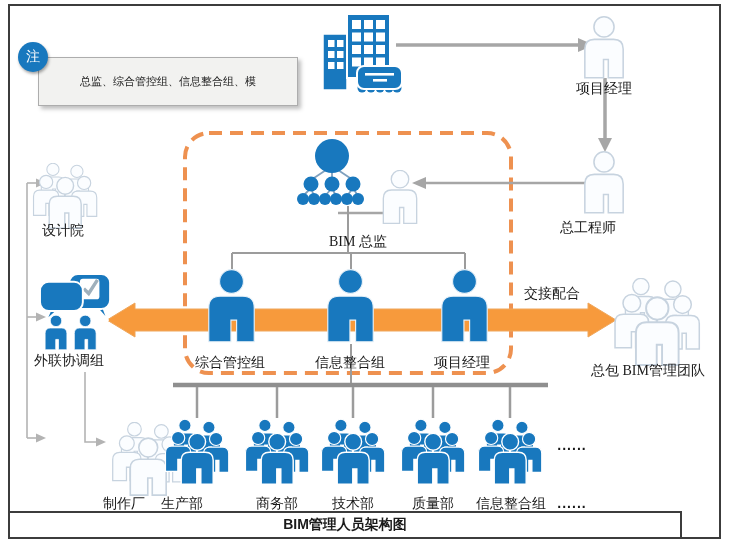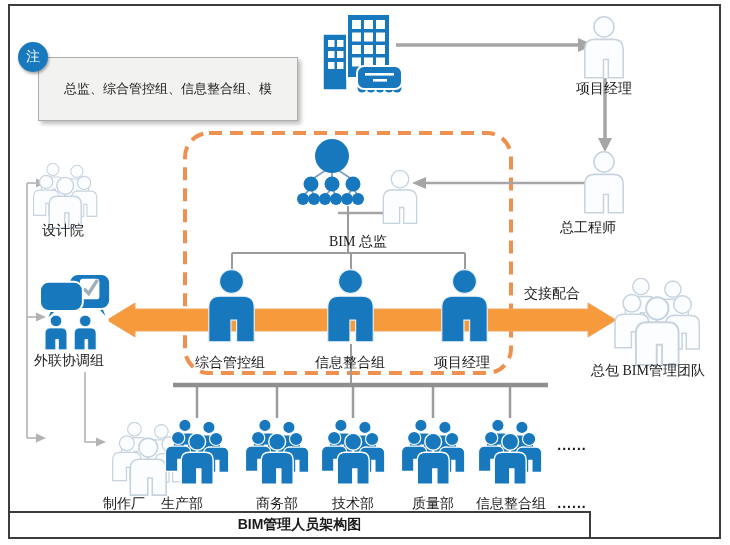--- a/index.html
+++ b/index.html
@@ -2,37 +2,37 @@
 <html><head>
 <meta charset="utf-8">
 <style>
   html,body{margin:0;padding:0;background:#fff;}
   #canvas{
     position:relative;width:730px;height:545px;background:#fff;overflow:hidden;
     font-family:"Liberation Serif","DejaVu Serif",serif;color:#1a1a1a;
   }
   .frame{position:absolute;left:8px;top:4px;width:713px;height:535px;
     border:2px solid #3c3c3c;box-sizing:border-box;}
-  .titlebar{position:absolute;left:8px;top:511px;width:583px;height:28px;
+  .titlebar{position:absolute;left:8px;top:511px;width:674px;height:28px;
     border:2px solid #3c3c3c;box-sizing:border-box;background:#fff;
     display:flex;align-items:center;justify-content:center;
     font-family:"Liberation Sans","DejaVu Sans",sans-serif;
     font-weight:bold;font-size:14px;}
   svg.layer{position:absolute;left:0;top:0;width:730px;height:545px;}
   .lbl{position:absolute;transform:translate(-50%,-50%);white-space:nowrap;
     font-size:14px;line-height:1.1;}
   .dots{font-family:"Liberation Sans","DejaVu Sans",sans-serif;font-weight:bold;letter-spacing:1px;}
   .icon{position:absolute;}
   .note-badge{position:absolute;left:18px;top:42px;width:30px;height:30px;border-radius:50%;
     background:#1878BE;color:#fff;display:flex;align-items:center;justify-content:center;
     font-size:14px;box-shadow:1px 2px 3px rgba(0,0,0,.35);z-index:5;}
-  .note-box{position:absolute;left:38px;top:57px;width:260px;height:64px;background:#F2F2F0;
+  .note-box{position:absolute;left:38px;top:57px;width:260px;height:49px;background:#F2F2F0;
     border:1px solid #ADADAD;box-shadow:3px 3px 4px rgba(0,0,0,.25);box-sizing:border-box;
     display:flex;flex-direction:column;align-items:center;justify-content:center;
-    font-size:13px;line-height:1.75;z-index:4;}
+    font-size:11px;line-height:1.75;z-index:4;}
   .person-blue{fill:#1878BE;stroke:#E8F1F8;stroke-width:1;}
   .person-light{fill:#FBFDFF;stroke:#C7D3DF;stroke-width:1.6;}
   .crowd-blue{fill:#1878BE;stroke:#ffffff;stroke-width:1.8;}
   .crowd-light{fill:#FBFDFF;stroke:#C7D3DF;stroke-width:1.8;}
 </style>
 </head>
 <body>
 
 <div id="canvas">
 

